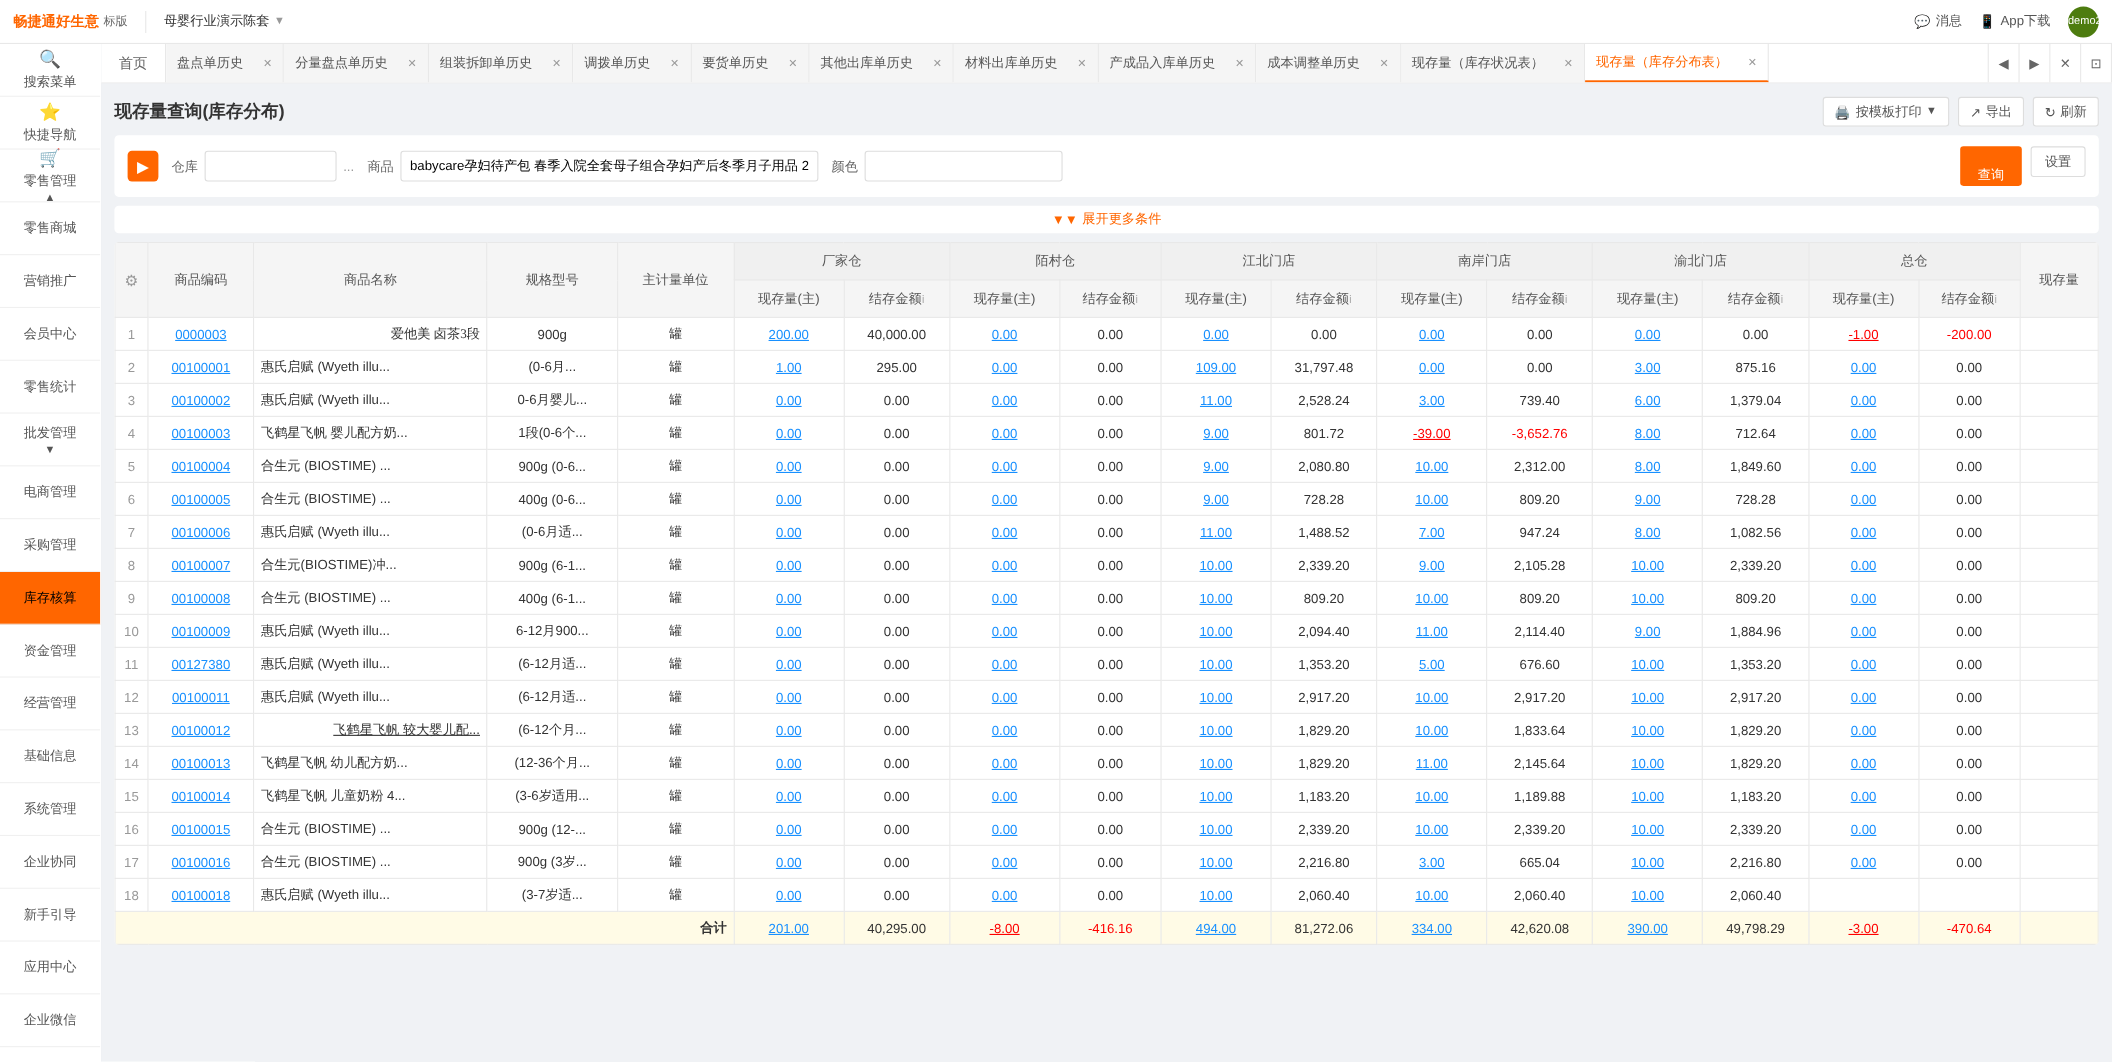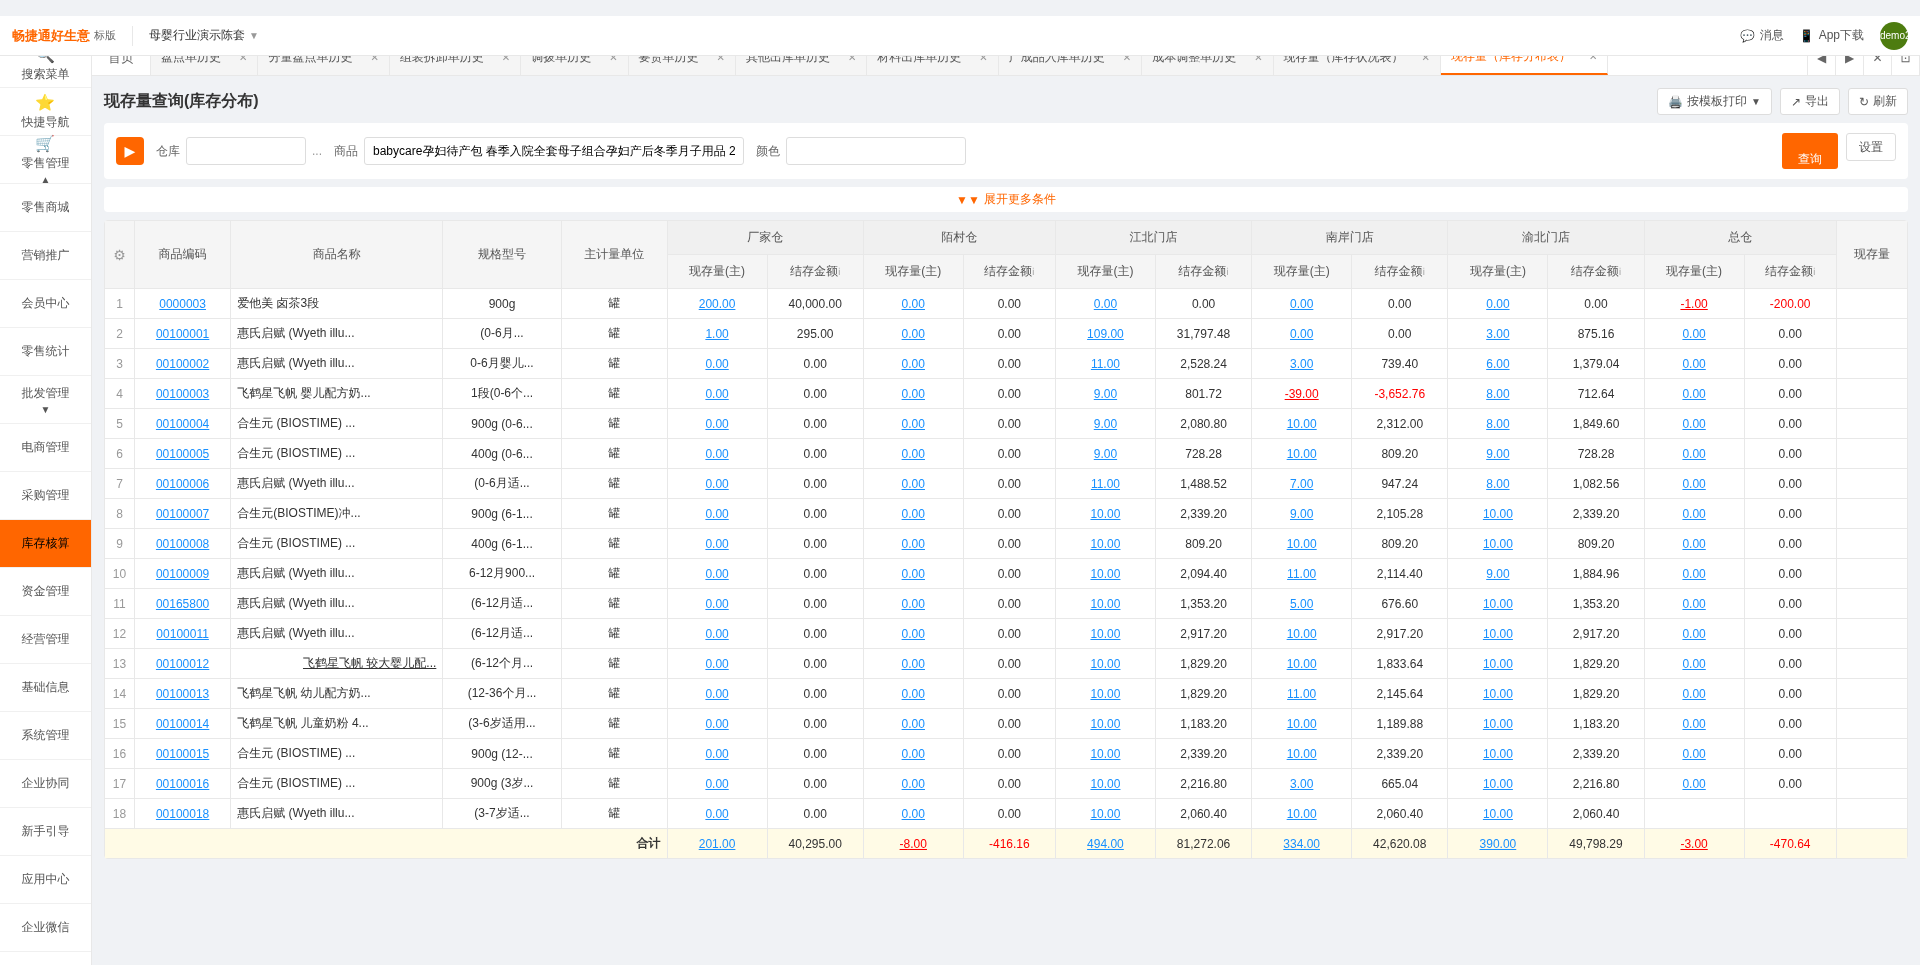--- a/index.html
+++ b/index.html
@@ -7,21 +7,21 @@
 
     
     .top-bar {
       height: 40px;
       background: #fff;
       display: flex;
       align-items: center;
       justify-content: space-between;
       padding: 0 12px;
       border-bottom: 1px solid #e8e8e8;
-      position: fixed; top: 16px; left: 0; right: 0; z-index: 100;
+      position: fixed; top: 0; left: 0; right: 0; z-index: 100;
     }
     .top-bar-left { display: flex; align-items: center; gap: 8px; }
     .logo-area { display: flex; align-items: center; gap: 4px; }
     .logo-text { font-size: 13px; font-weight: bold; color: #ff6600; }
     .logo-sub { font-size: 11px; color: #666; }
     .top-bar-right { display: flex; align-items: center; gap: 16px; }
     .top-bar-icon { display: flex; align-items: center; gap: 4px; color: #555; font-size: 12px; cursor: pointer; }
     .avatar { width: 28px; height: 28px; border-radius: 50%; background: #4d7c0f; display: flex; align-items: center; color: #fff; font-size: 11px; }
 
     
@@ -431,21 +431,21 @@
               <th>现存量(主)</th>
               <th>结存金额<span class="info-icon">ℹ</span></th>
               <th>现存量(主)</th>
               <th>结存金额<span class="info-icon">ℹ</span></th>
             </tr>
           </thead>
           <tbody id="table-body">
           <tr>
     <td class="row-index">1</td>
     <td class="num-cell">0000003</td>
-    <td style="text-align:left;">爱他美 卤茶3段</td>
+    <td style="text-align:right;font-family:Liberation Serif, serif;">爱他美 卤茶3段</td>
     <td>900g</td>
     <td>罐</td>
     <td class="num-cell">200.00</td>
     <td>40,000.00</td>
     <td class="num-cell">0.00</td>
     <td>0.00</td>
     <td class="num-cell">0.00</td>
     <td>0.00</td>
     <td class="num-cell">0.00</td>
     <td class="">0.00</td>
@@ -630,21 +630,21 @@
     <td class="num-cell">11.00</td>
     <td class="">2,114.40</td>
     <td class="num-cell">9.00</td>
     <td>1,884.96</td>
     <td class="num-cell">0.00</td>
     <td class="">0.00</td>
     <td></td>
   </tr>
               <tr>
     <td class="row-index">11</td>
-    <td class="num-cell">00165800</td>
+    <td class="num-cell">00127380</td>
     <td style="text-align:left;">惠氏启赋 (Wyeth illu...</td>
     <td>(6-12月适...</td>
     <td>罐</td>
     <td class="num-cell">0.00</td>
     <td>0.00</td>
     <td class="num-cell">0.00</td>
     <td>0.00</td>
     <td class="num-cell">10.00</td>
     <td>1,353.20</td>
     <td class="num-cell">5.00</td>

